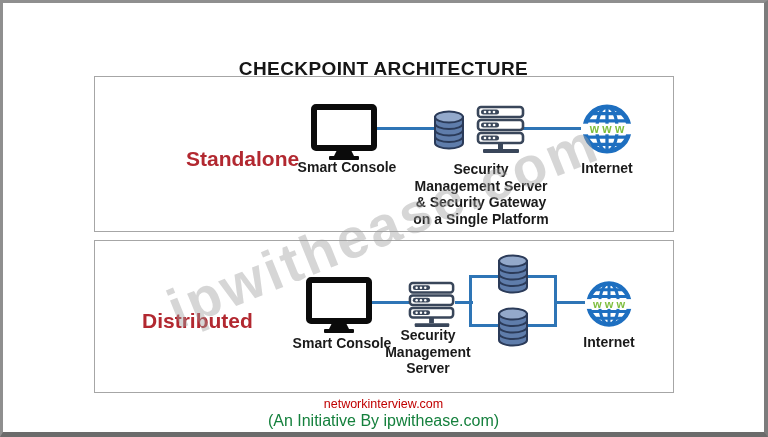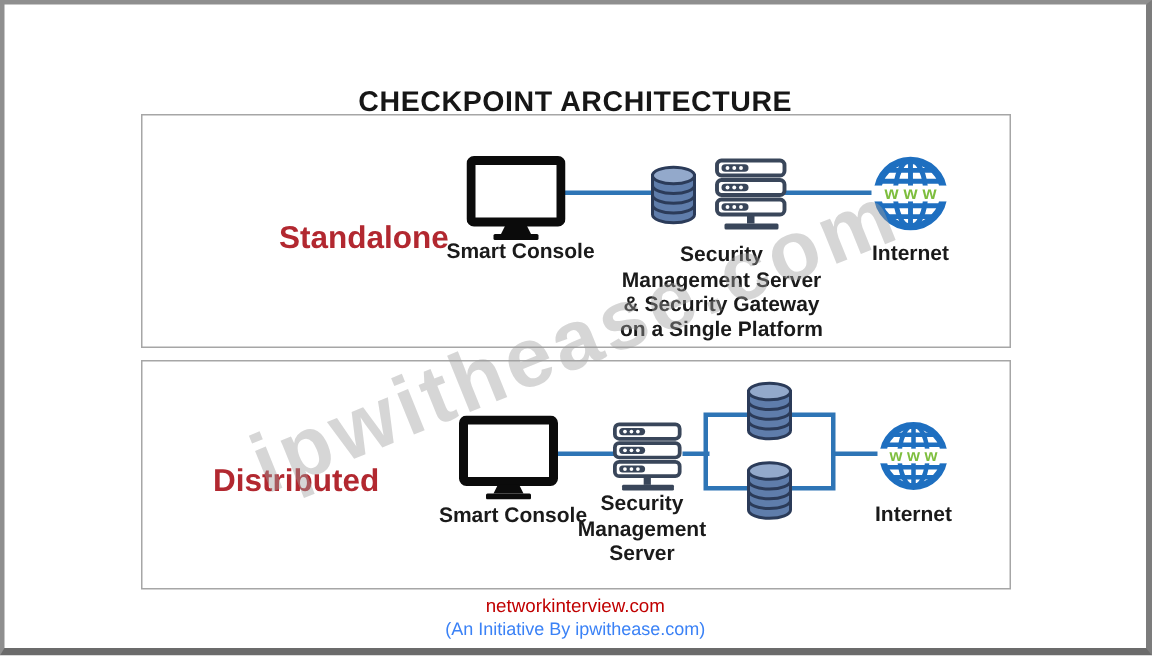--- a/index.html
+++ b/index.html
@@ -32,21 +32,21 @@
     font-size:56px; font-weight:bold; letter-spacing:3px;
     color:rgba(158,158,158,0.42); transform:rotate(-22deg);
     z-index:4; pointer-events:none; white-space:nowrap;
   }
   .footer-site {
     position:absolute; top:394px; left:0; width:100%; text-align:center;
     font-size:12.5px; font-weight:normal; color:#C00000; z-index:2;
   }
   .footer-note {
     position:absolute; top:409px; left:0; width:100%; text-align:center;
-    font-size:12px; color:#3b82f6; z-index:2;
+    font-size:16px; color:#15803d; z-index:2;
   }
   svg text { font-family:"Liberation Sans",sans-serif; }
 </style>
 </head>
 <body>
 
 <div class="page">
 
   <div class="title">CHECKPOINT ARCHITECTURE</div>
 

